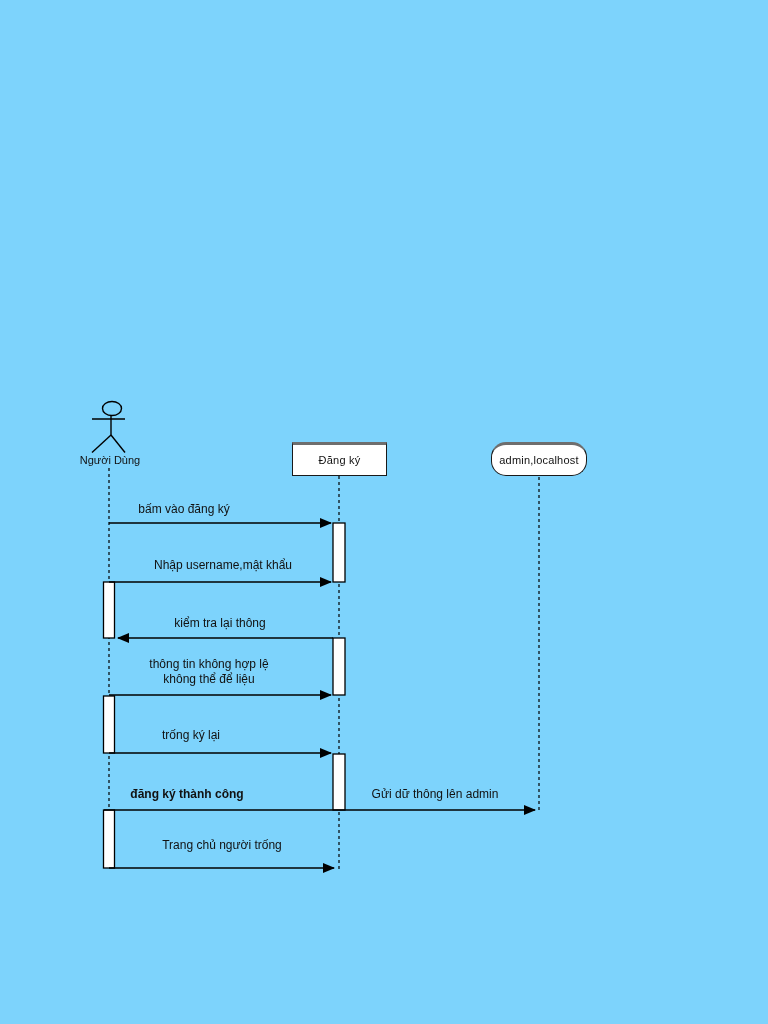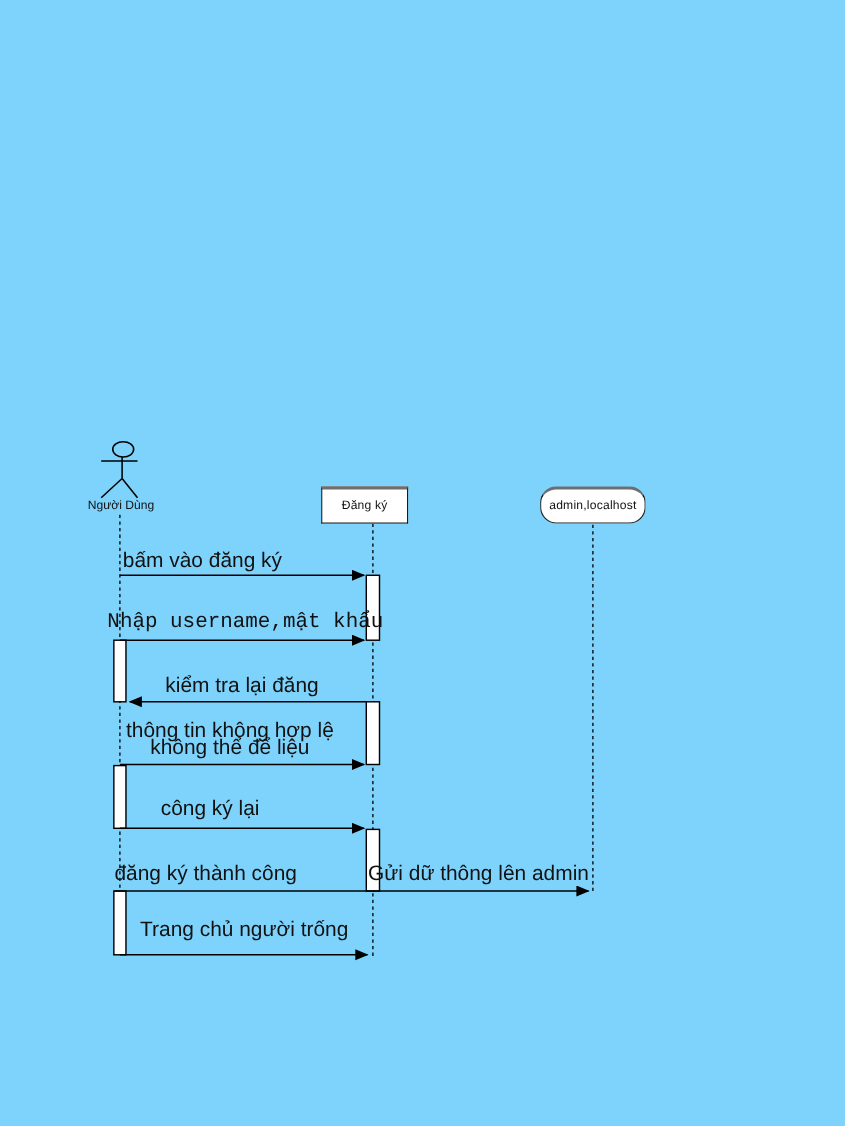--- a/index.html
+++ b/index.html
@@ -13,21 +13,21 @@
     border:1.5px solid #1a1a1a; border-top:3px solid #6e6e6e;
     display:flex; align-items:center; justify-content:center;
     font-size:11px; color:#111; letter-spacing:0.2px;
   }
   .actor-label {
     position:absolute; transform:translateX(-50%);
     font-size:11px; color:#111; white-space:nowrap;
   }
   .msg-label {
     position:absolute; transform:translateX(-50%);
-    font-size:19px; line-height:15px; color:#111;
+    font-size:12px; line-height:15px; color:#111;
     white-space:nowrap; text-align:center;
   }
 </style>
 </head>
 <body>
 
 <div class="page">
 
   <svg class="svg-layer" width="768" height="1024" viewBox="0 0 768 1024">
     <defs>
@@ -63,39 +63,39 @@
       <line x1="333" y1="638" x2="118" y2="638" marker-end="url(#arrowR)"></line>
       <line x1="109" y1="695" x2="331" y2="695" marker-end="url(#arrowR)"></line>
       <line x1="109" y1="753" x2="331" y2="753" marker-end="url(#arrowR)"></line>
       <line x1="104" y1="810" x2="535" y2="810" marker-end="url(#arrowR)"></line>
       <line x1="109" y1="868" x2="334" y2="868" marker-end="url(#arrowR)"></line>
     </g>
   </svg>
 
   <div class="actor-label" style="left:110px; top:454px;">Người Dùng</div>
 
-  <div class="obj-box" style="left:292px; top:442px; width:79px; height:34px;">
+  <div class="obj-box" style="left:292px; top:442px; width:95px; height:34px;">
     <span>Đăng ký</span>
   </div>
   <div class="obj-box" style="left:491px; top:442px; width:96px; height:34px;border-radius:15px;">
     <span>admin,localhost</span>
   </div>
 
   <div class="msg-label" style="left:184px; top:502px;">bấm vào đăng ký</div>
 
-  <div class="msg-label" style="left:223px; top:558px;font-family:Liberation Mono, monospace;">Nhập username,mật khẩu</div>
+  <div class="msg-label" style="left:223px; top:558px;">Nhập username,mật khẩu</div>
 
-  <div class="msg-label" style="left:220px; top:616px;">kiểm tra lại đăng</div>
+  <div class="msg-label" style="left:220px; top:616px;">kiểm tra lại thông</div>
 
   <div class="msg-label" style="left:209px; top:657px;">
     <div>thông tin không hợp lệ</div>
     <div>không thể để liệu</div>
   </div>
 
-  <div class="msg-label" style="left:191px; top:728px;">công ký lại</div>
+  <div class="msg-label" style="left:191px; top:728px;">trống ký lại</div>
 
-  <div class="msg-label" style="left:187px; top:787px;">đăng ký thành công</div>
+  <div class="msg-label" style="left:187px; top:787px;font-weight:bold;">đăng ký thành công</div>
 
   <div class="msg-label" style="left:435px; top:787px;">Gửi dữ thông lên admin</div>
 
   <div class="msg-label" style="left:222px; top:838px;">Trang chủ người trống</div>
 
 </div>
 
 </body></html>

